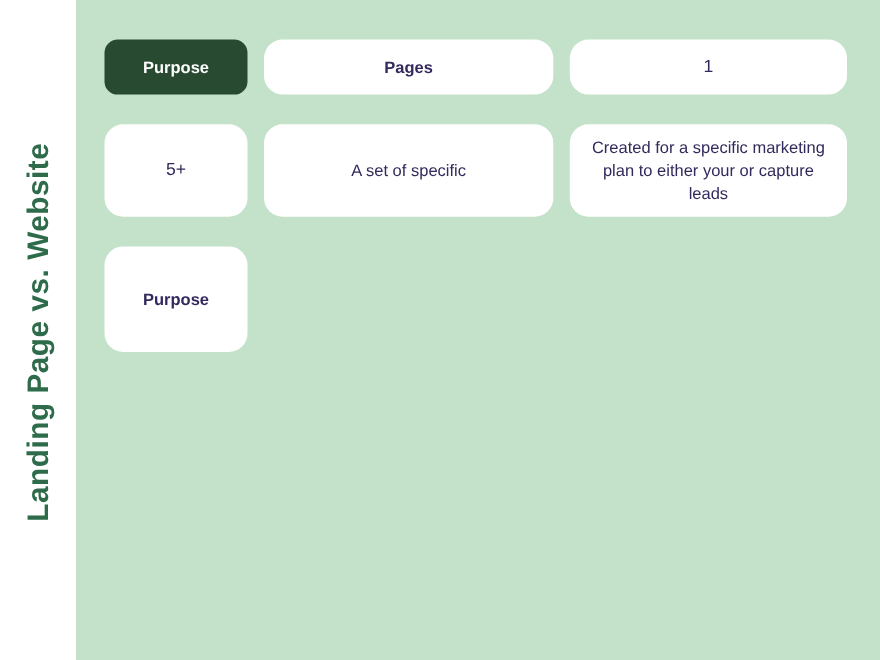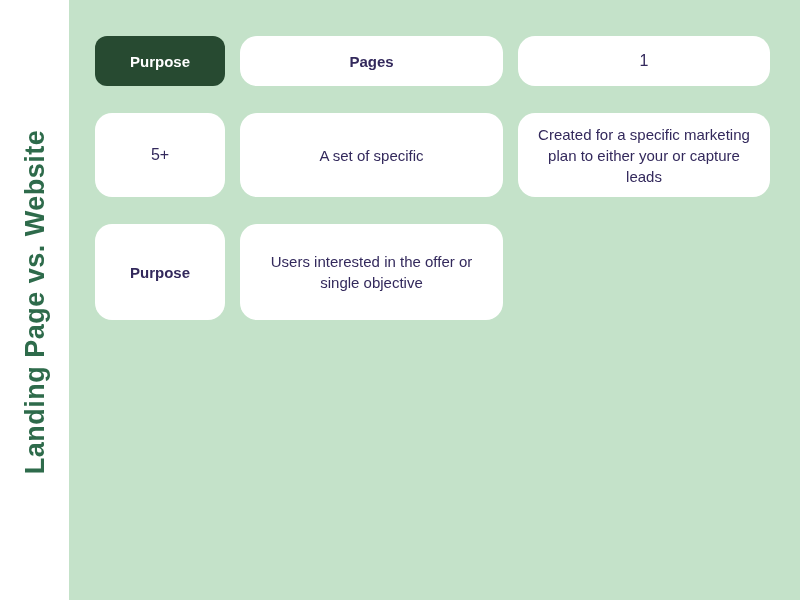--- a/index.html
+++ b/index.html
@@ -98,16 +98,15 @@
 
     <div class="card label">Pages</div>
     <div class="card value-number">1</div>
     <div class="card value-number">5+</div>
 
     <div class="card">A set of specific</div>
 
     <div class="card">Created for a specific marketing plan to either your or capture leads</div>
 
     <div class="card label">Purpose</div>
-    <div class="card">Users interested in the offer or single objective</div>
 
   </div>
 </div>
 
 </body></html>

